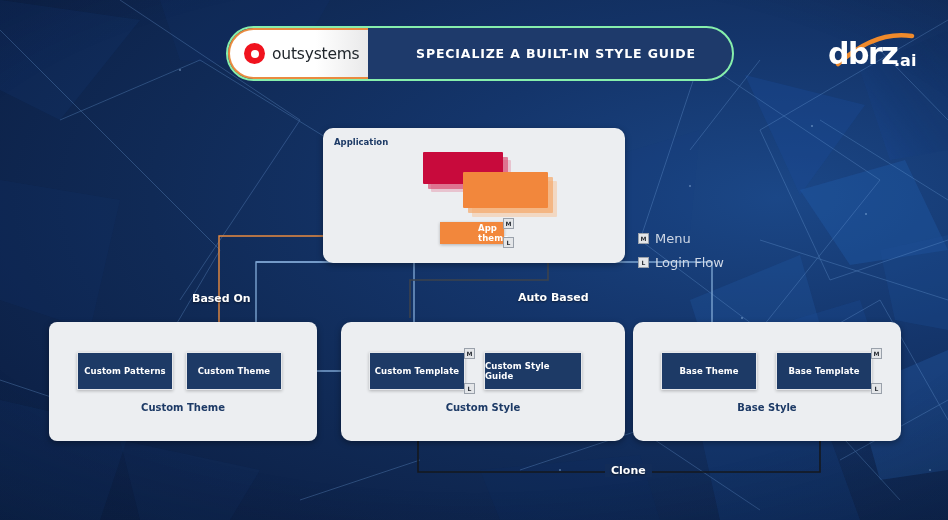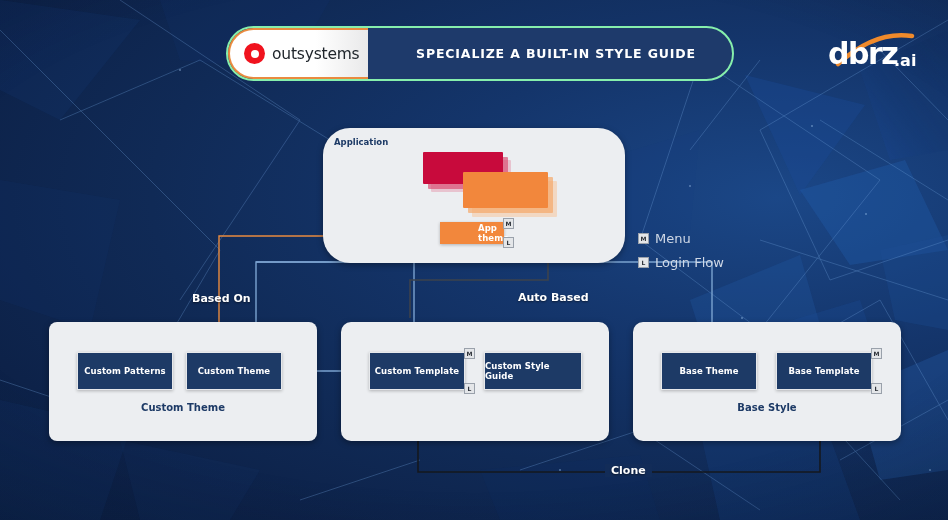--- a/index.html
+++ b/index.html
@@ -55,27 +55,27 @@
 
   
   .brand{position:absolute;right:12px;top:28px;width:108px;height:44px;}
   .brand svg{display:block;}
 
   
   .panel{
     position:absolute;background:#eceef1;border-radius:10px;
     box-shadow:0 2px 6px rgba(0,0,0,.35);
   }
-  .panel-app{left:323px;top:128px;width:302px;height:135px;border-radius:27px;}
+  .panel-app{left:323px;top:128px;width:302px;height:135px;}
   .panel-title-tl{
     position:absolute;left:11px;top:9px;font-size:8.5px;font-weight:bold;color:#1d3a66;
   }
   .panel-bottom{top:322px;width:268px;height:119px;}
   .panel-ct{left:49px;border-radius:8px;}
-  .panel-cs{left:341px;}
+  .panel-cs{left:341px;padding-left:16px;}
   .panel-bs{left:633px;}
   .panel-caption{
     position:absolute;left:0;right:0;top:80px;text-align:center;
     font-size:10px;font-weight:bold;color:#1d3a66;
   }
 
   
   .node{
     position:absolute;background:#1d3a66;color:#fff;
     display:flex;align-items:center;justify-content:center;
@@ -279,20 +279,21 @@
 
   <div class="panel panel-bottom panel-cs">
     <div class="node" style="left:28px;top:30px;width:96px;height:38px;">
       <span>Custom Template</span>
       <span class="badge" style="right:-11px;top:-5px;">M</span>
       <span class="badge" style="right:-11px;bottom:-5px;">L</span>
     </div>
     <div class="node" style="left:143px;top:30px;width:98px;height:38px;">
       <span>Custom Style Guide</span>
     </div>
+    <div class="panel-caption">Custom Style</div>
   </div>
 
   <div class="panel panel-bottom panel-bs">
     <div class="node" style="left:143px;top:30px;width:96px;height:38px;">
       <span>Base Template</span>
       <span class="badge" style="right:-11px;top:-5px;">M</span>
       <span class="badge" style="right:-11px;bottom:-5px;">L</span>
     </div>
     <div class="node" style="left:28px;top:30px;width:96px;height:38px;">
       <span>Base Theme</span>

